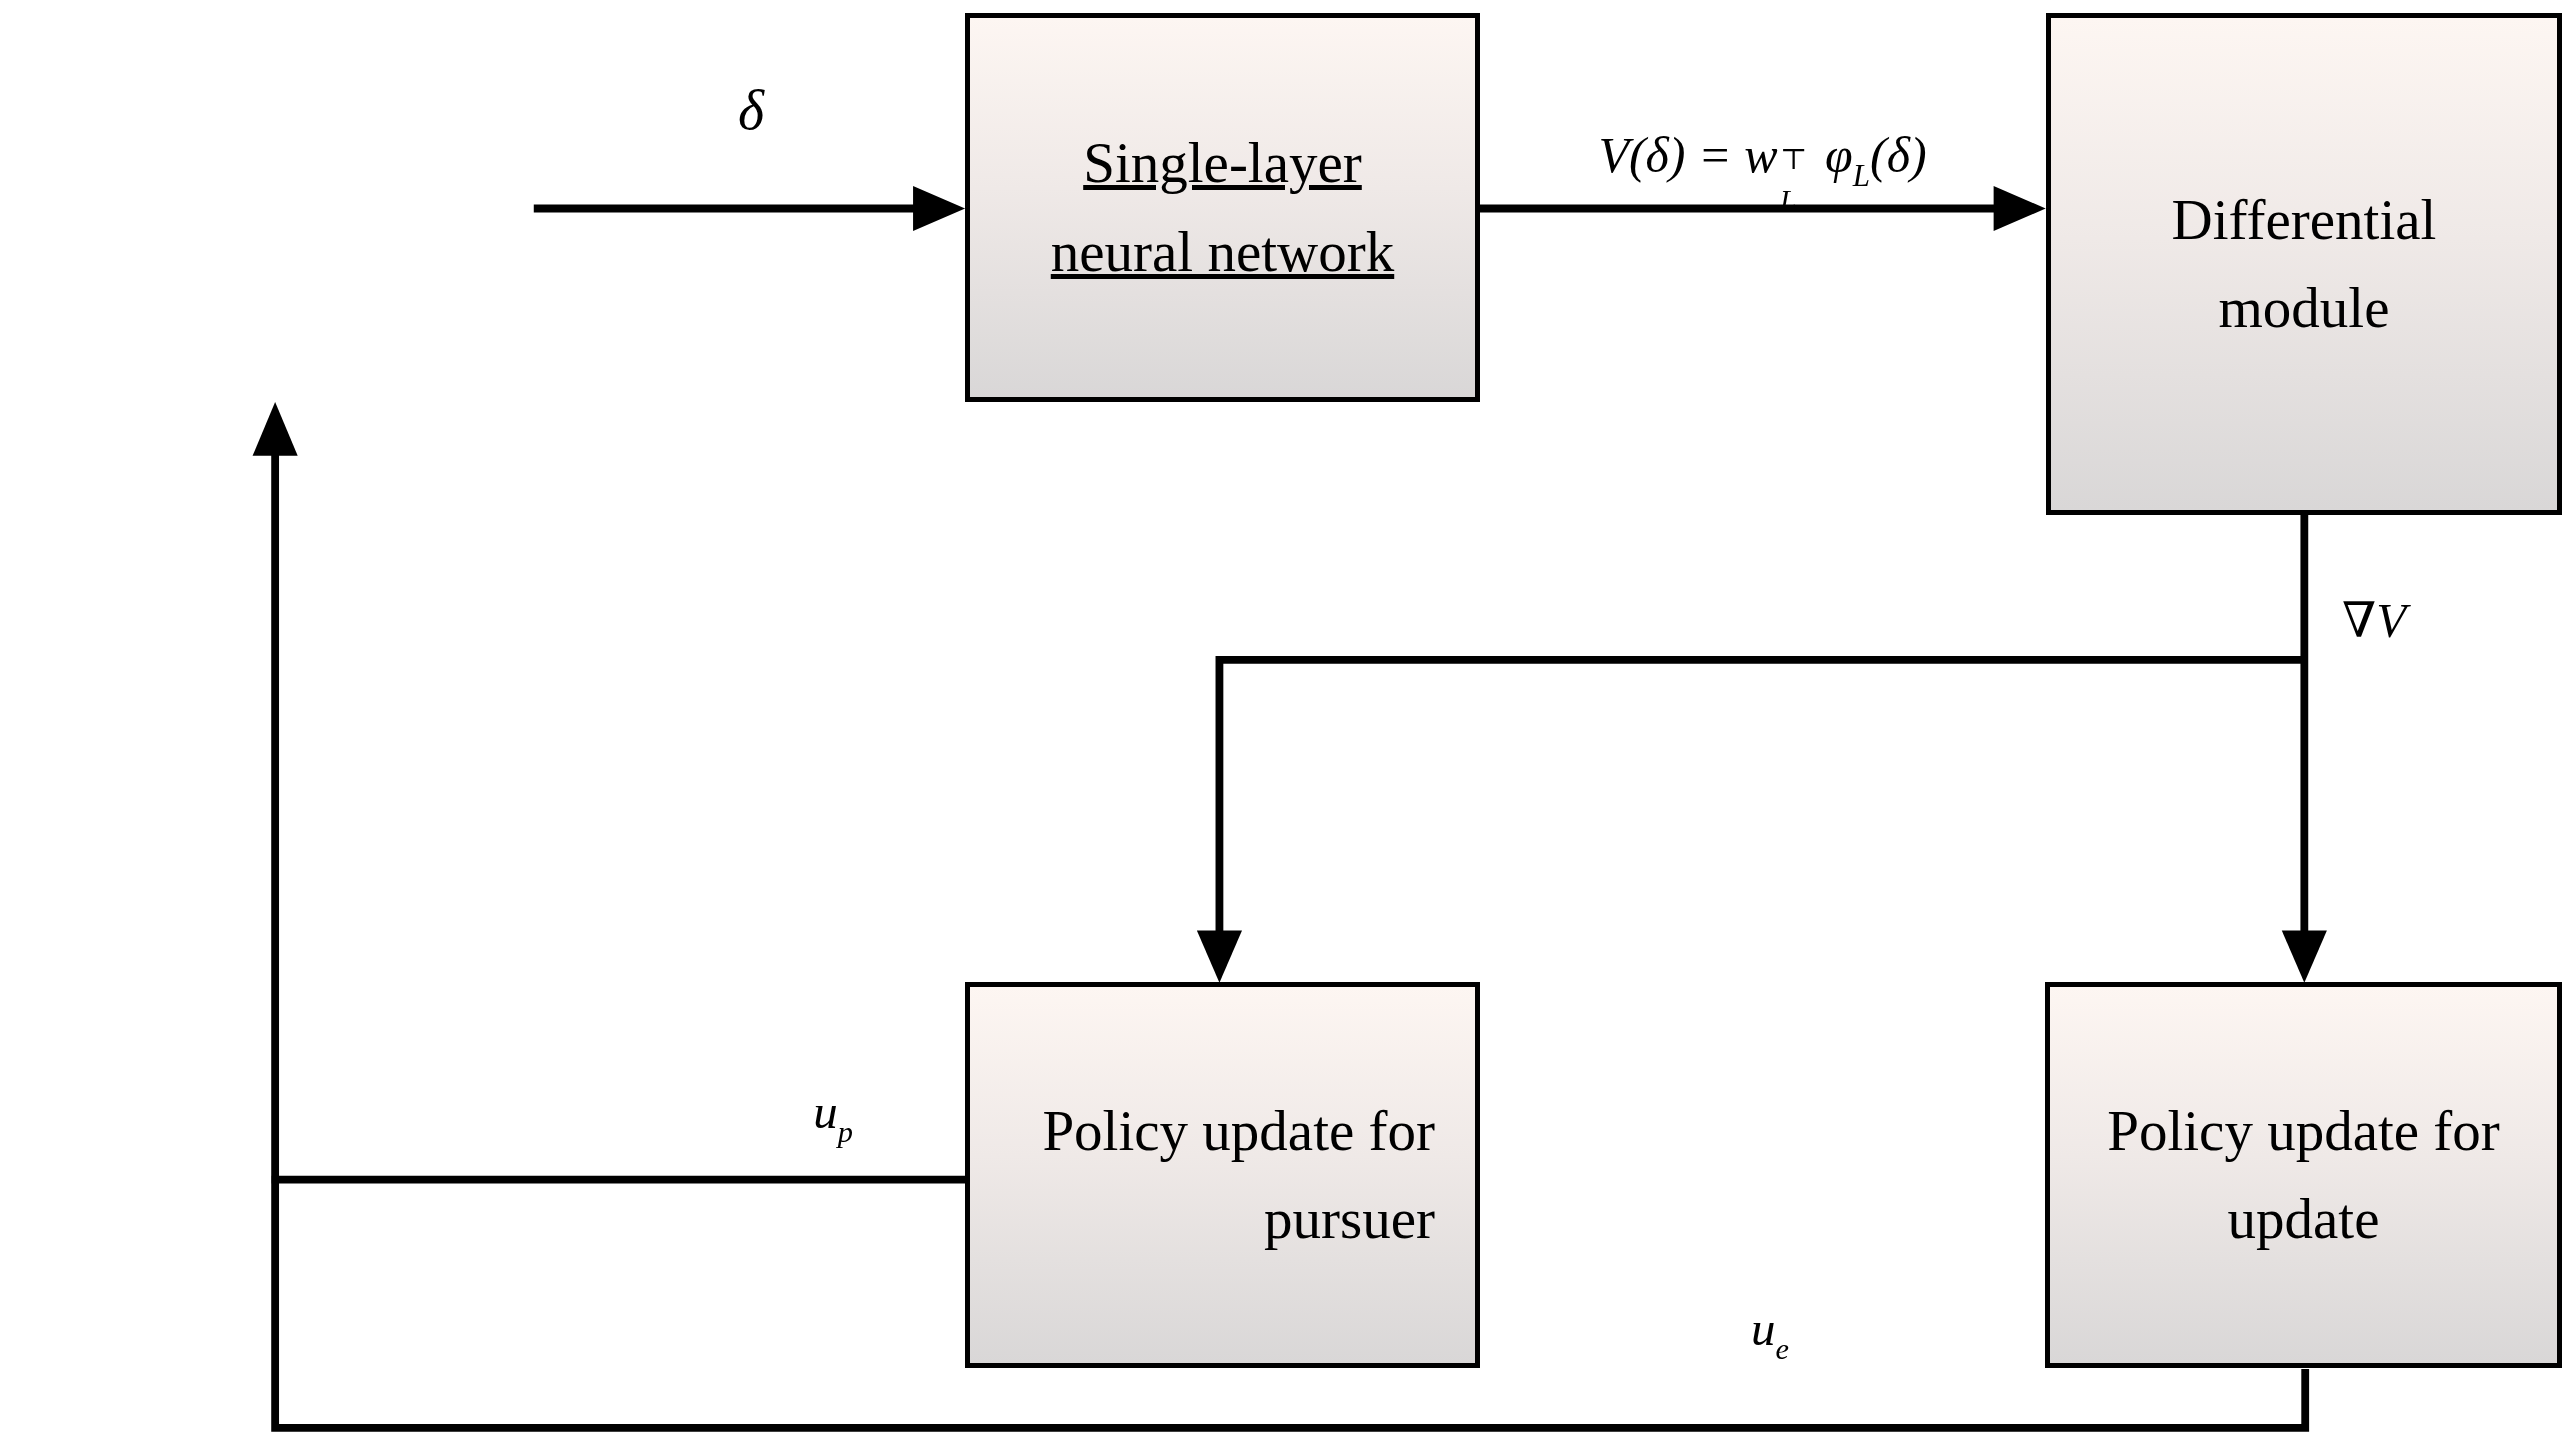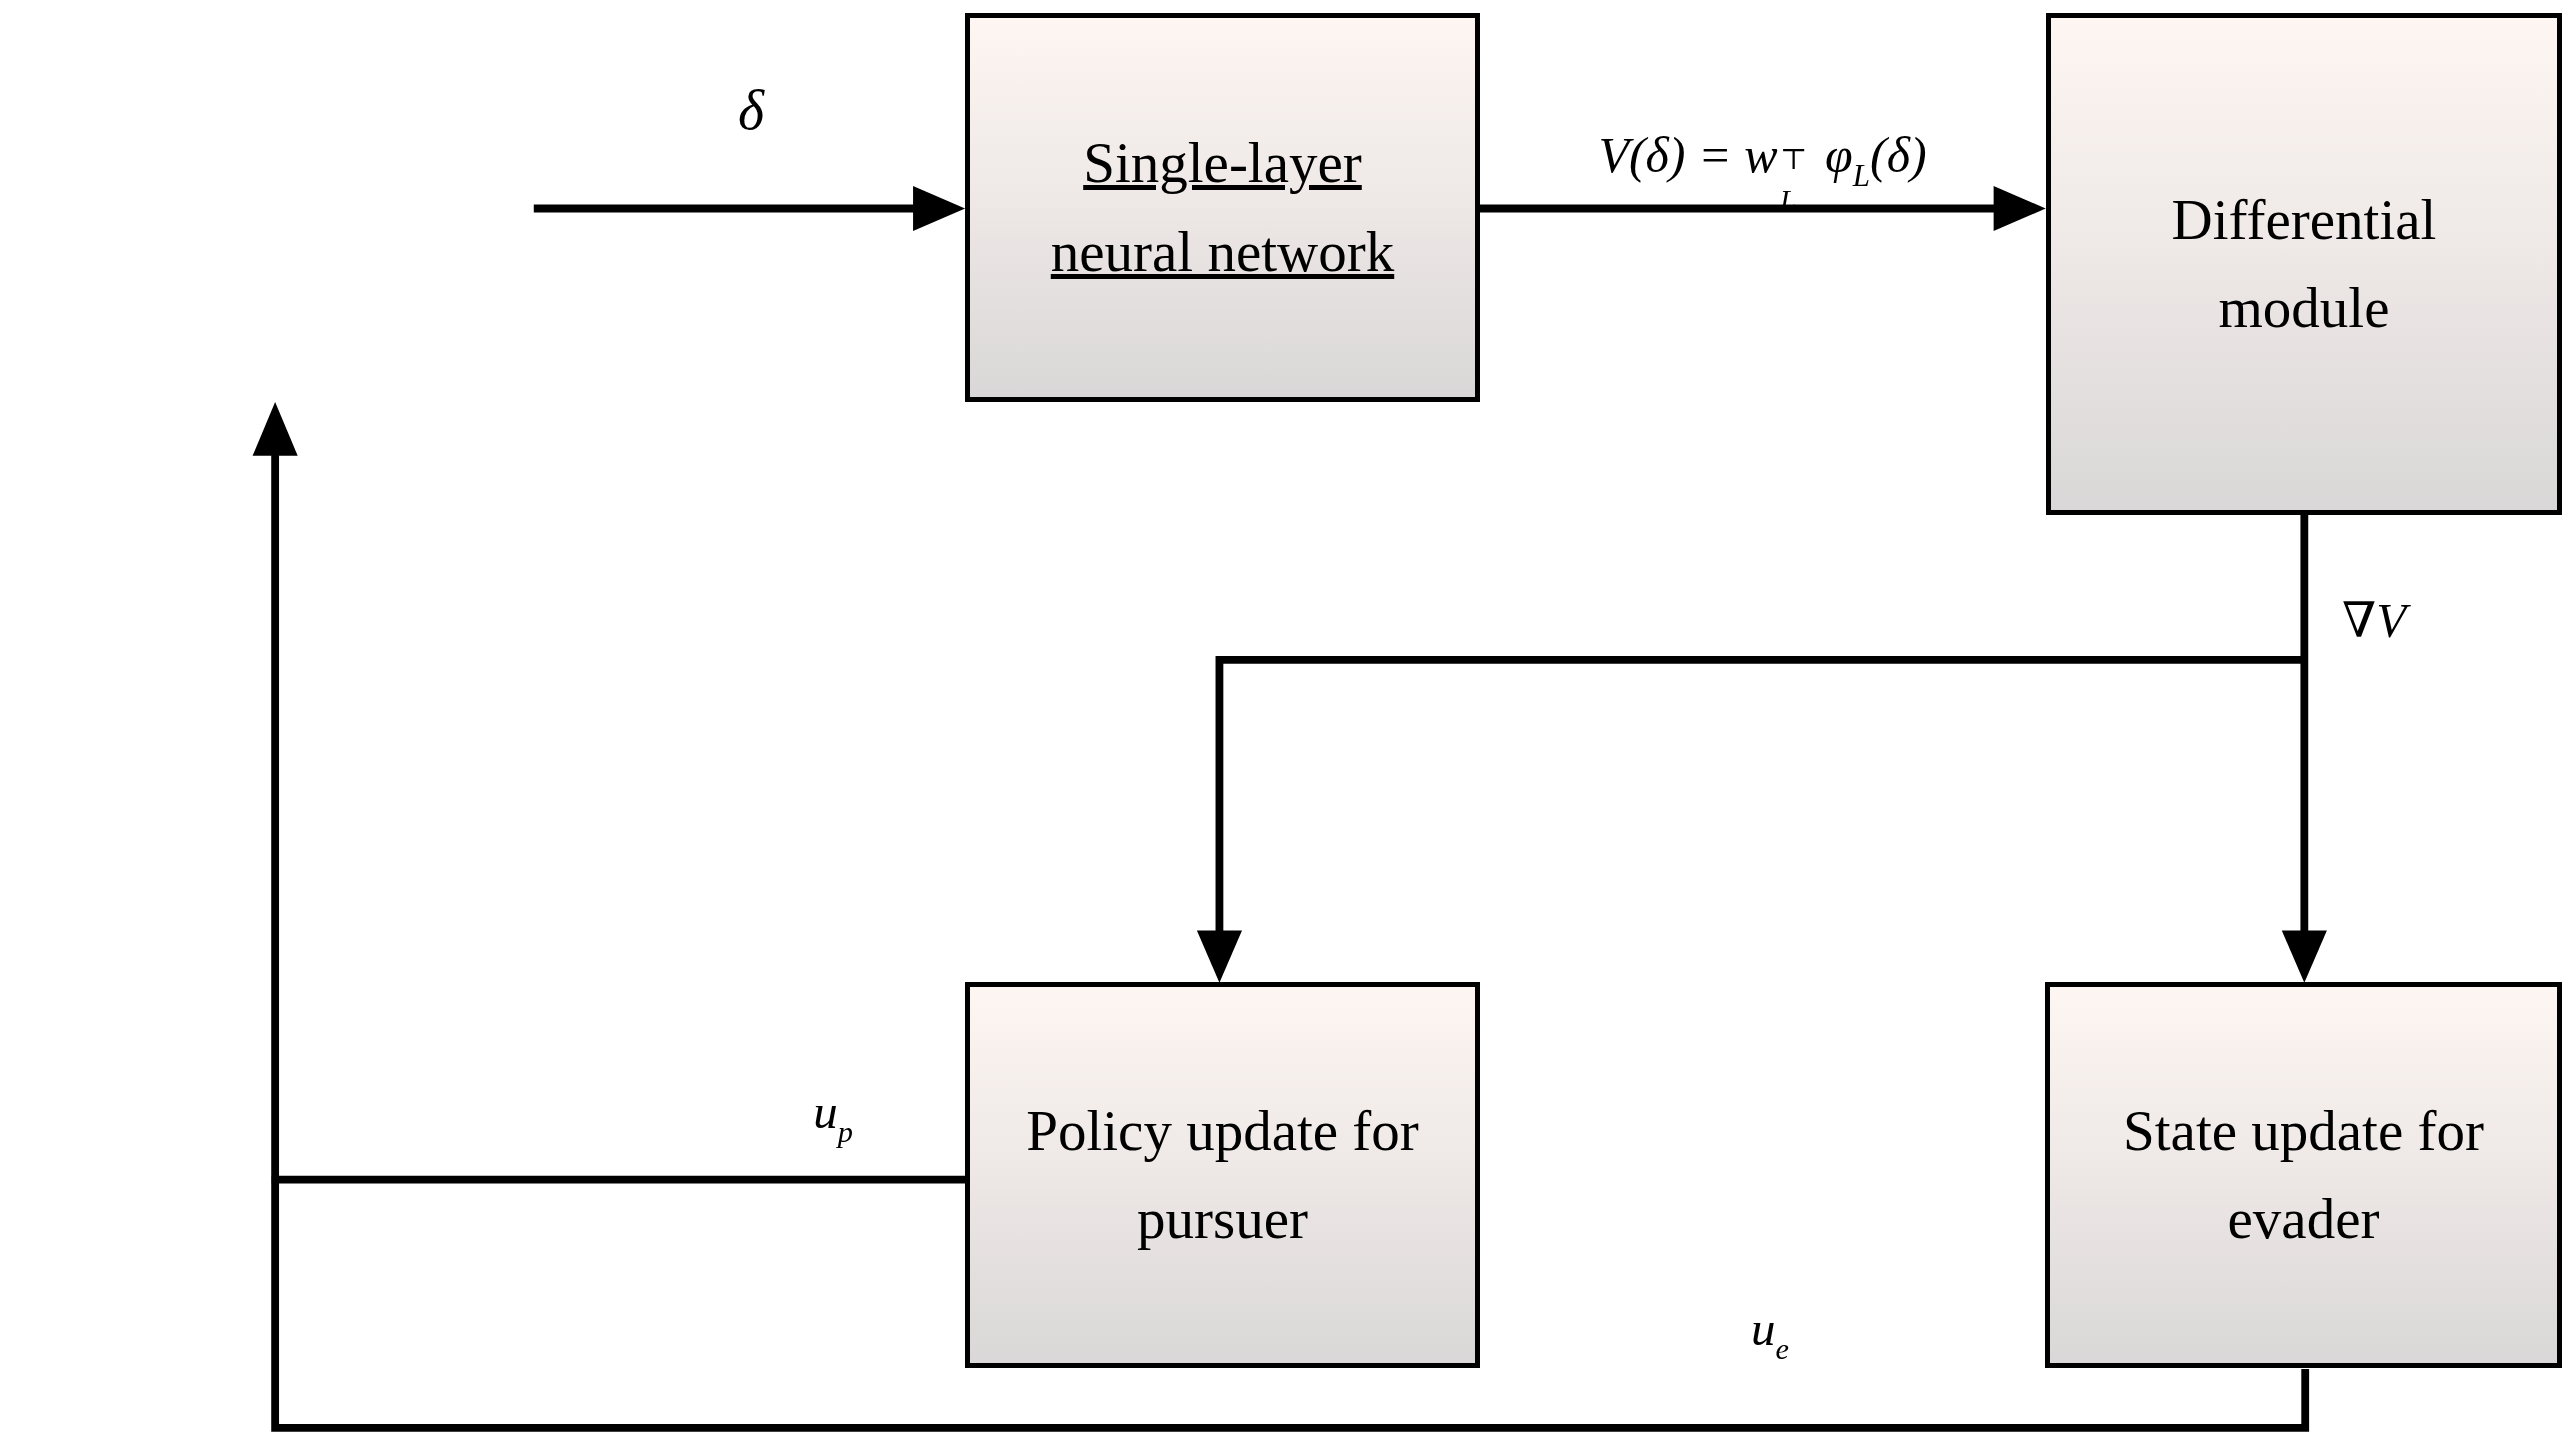--- a/index.html
+++ b/index.html
@@ -39,21 +39,21 @@
     line-height: 1.55;
   }
   #node-state-sensor        { left: 11.3px;   top: 14.8px;   width: 522px; height: 387px; }
   #node-neural-network      { left: 965px; top: 13px;   width: 515px; height: 389px; text-decoration: underline; }
   #node-differential-module { left: 2046px; top: 13px;   width: 516px; height: 502px; }
   #node-policy-pursuer      { left: 965px; top: 982px; width: 515px; height: 386px; }
   #node-policy-evader       { left: 2045px; top: 982px; width: 517px; height: 386px; }
   #node-state-sensor .node-label        { max-width: 486px; }
   #node-neural-network .node-label      { max-width: 417px; }
   #node-differential-module .node-label { max-width: 373px; }
-  #node-policy-pursuer .node-label      { max-width: 425px; }
+  #node-policy-pursuer .node-label      { max-width: 425px; text-align: right; }
   #node-policy-evader .node-label       { max-width: 425px; }
   .edge-label {
     position: absolute;
     font-style: italic;
     white-space: nowrap;
   }
   #label-delta   { left: 621px;  top: 78px;   width: 260px; text-align: center; font-size: 56px; }
   #label-formula { left: 1502px; top: 94px;  width: 521px; text-align: center; font-size: 50px; margin-top: 32px; }
   #label-grad    { left: 2342px; top: 592px;  font-size: 49px; }
   #label-up      { left: 593px;  top: 1083px; width: 260px; text-align: right; font-size: 49px; }
@@ -115,21 +115,21 @@
 
   <div class="node" id="node-differential-module">
     <span class="node-label">Differential module</span>
   </div>
 
   <div class="node" id="node-policy-pursuer">
     <span class="node-label">Policy update for pursuer</span>
   </div>
 
   <div class="node" id="node-policy-evader">
-    <span class="node-label">State update for evader</span>
+    <span class="node-label">Policy update for update</span>
   </div>
 
   <div class="edge-label" id="label-delta">
     <span>δ</span>
   </div>
 
   <div class="edge-label" id="label-formula">
     <span>V(δ) = w</span><span class="supsub"><span class="sup">⊤</span><span class="subdrop">L</span></span><span>φ</span><span class="sub">L</span><span>(δ)</span>
   </div>
 

